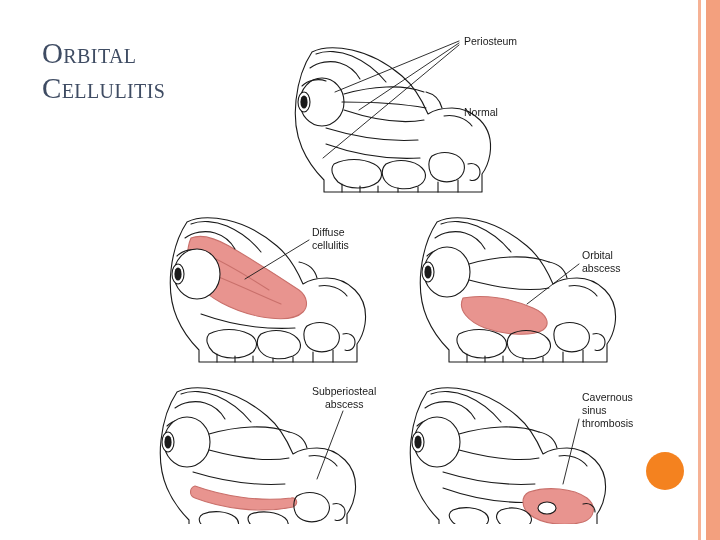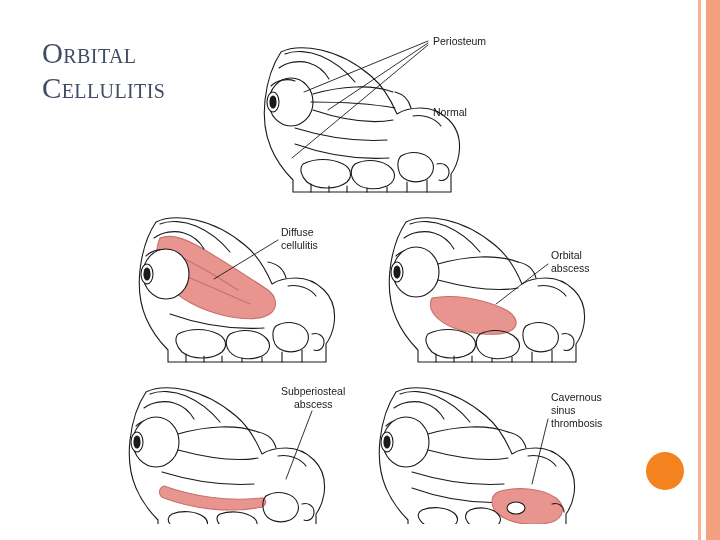--- a/index.html
+++ b/index.html
@@ -60,21 +60,21 @@
     position: absolute;
     left: 646px;
     top: 452px;
     width: 38px;
     height: 38px;
     border-radius: 50%;
     background: #f4821f;
   }
   .figure {
     position: absolute;
-    left: 96px;
+    left: 127px;
     top: 14px;
     width: 520px;
     height: 510px;
   }
   .figure svg {
     display: block;
   }
   .lbl {
     font-family: "Liberation Sans", sans-serif;
     font-size: 10.5px;

